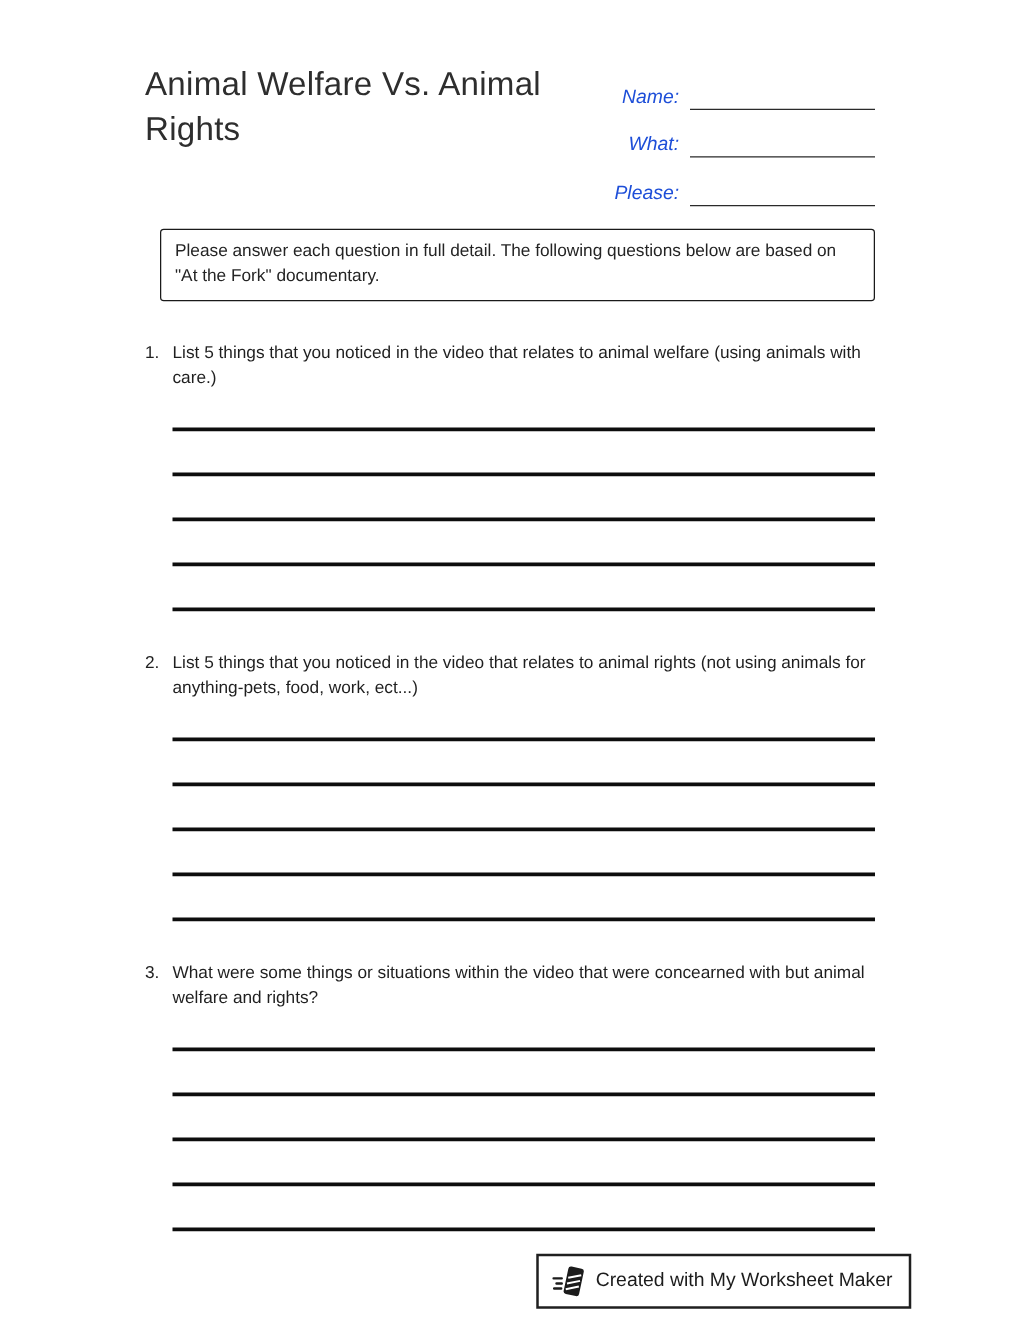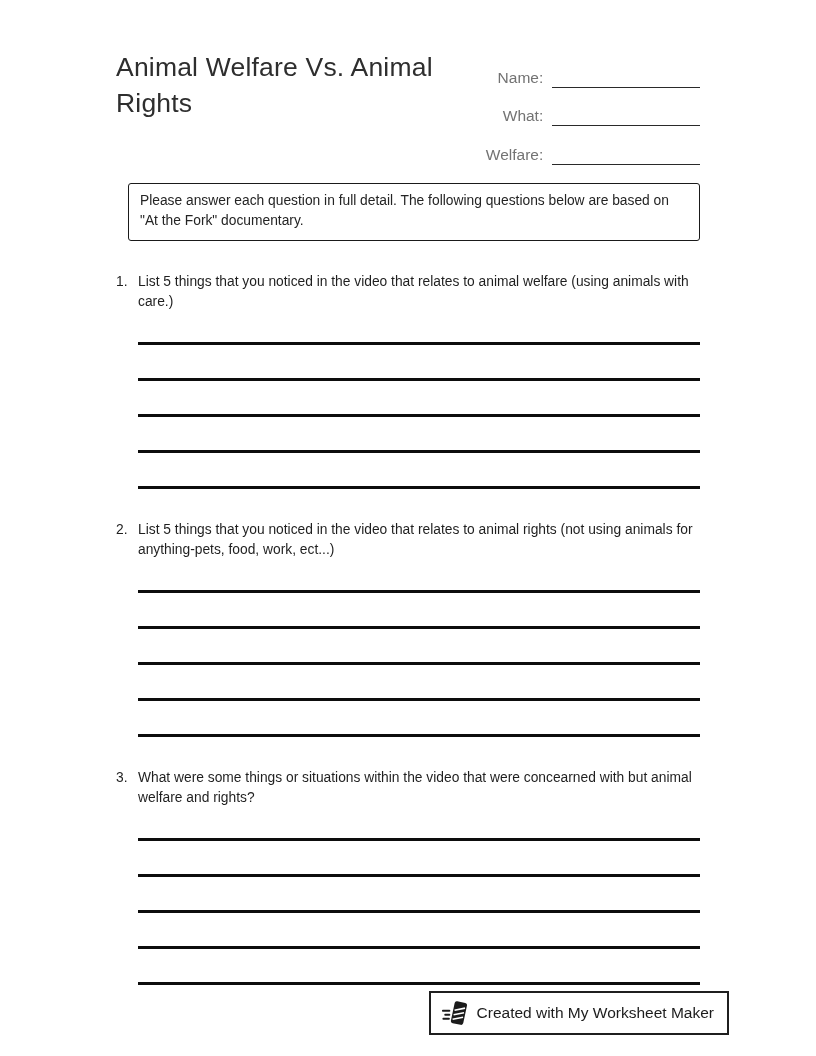--- a/index.html
+++ b/index.html
@@ -30,22 +30,23 @@
     color: #2e2e2e;
     width: 380px;
     letter-spacing: 0.2px;
   }
   .fields { width: 282px; padding-top: 0; }
   .field-row { display: flex; align-items: flex-end; height: 38.5px; }
   .field-label {
     width: 92px;
     text-align: right;
     font-size: 15.5px;
-    color: #737373;
+    color: #1d4ed8;
     padding-bottom: 1px;
+    font-style: italic;
   }
   .field-line {
     flex: 1;
     margin-left: 9px;
     border-bottom: 1.2px solid #2a2a2a;
     height: 30px;
   }
 
   
   .instruction-box {
@@ -70,21 +71,21 @@
   .q-number { width: 22px; flex: none; }
   .q-text { flex: 1; padding-right: 4px; }
   .answer-lines { margin-left: 22px; margin-top: 30px; }
   .answer-line { height: 3px; background: #0d0d0d; }
   .answer-line + .answer-line { margin-top: 33px; }
 
   
   .footer-badge {
     position: absolute;
     right: 19px;
-    bottom: 21px;
+    bottom: 9px;
     height: 44px;
     background: #ffffff;
     border: 2px solid #1f1f1f;
     display: flex;
     align-items: center;
     gap: 8px;
     padding: 0 13px 0 10px;
     font-size: 15.5px;
     color: #1c1c1c;
   }
@@ -102,21 +103,21 @@
       <div class="fields">
         <div class="field-row">
           <span class="field-label">Name:</span>
           <span class="field-line"></span>
         </div>
         <div class="field-row">
           <span class="field-label">What:</span>
           <span class="field-line"></span>
         </div>
         <div class="field-row">
-          <span class="field-label">Welfare:</span>
+          <span class="field-label">Please:</span>
           <span class="field-line"></span>
         </div>
       </div>
     </header>
 
     <div class="instruction-box">
       <span>Please answer each question in full detail. The following questions below are based on "At the Fork" documentary.</span>
     </div>
 
     <div id="questions">

